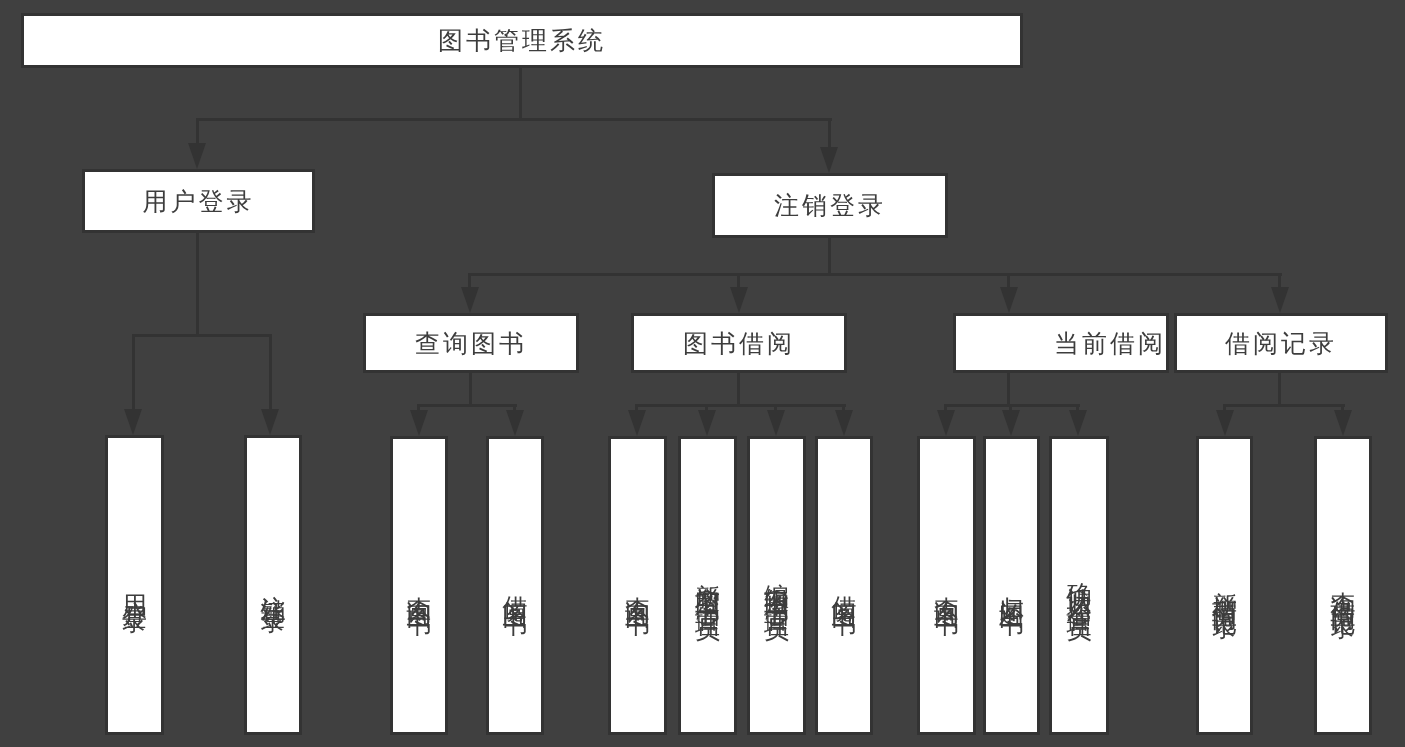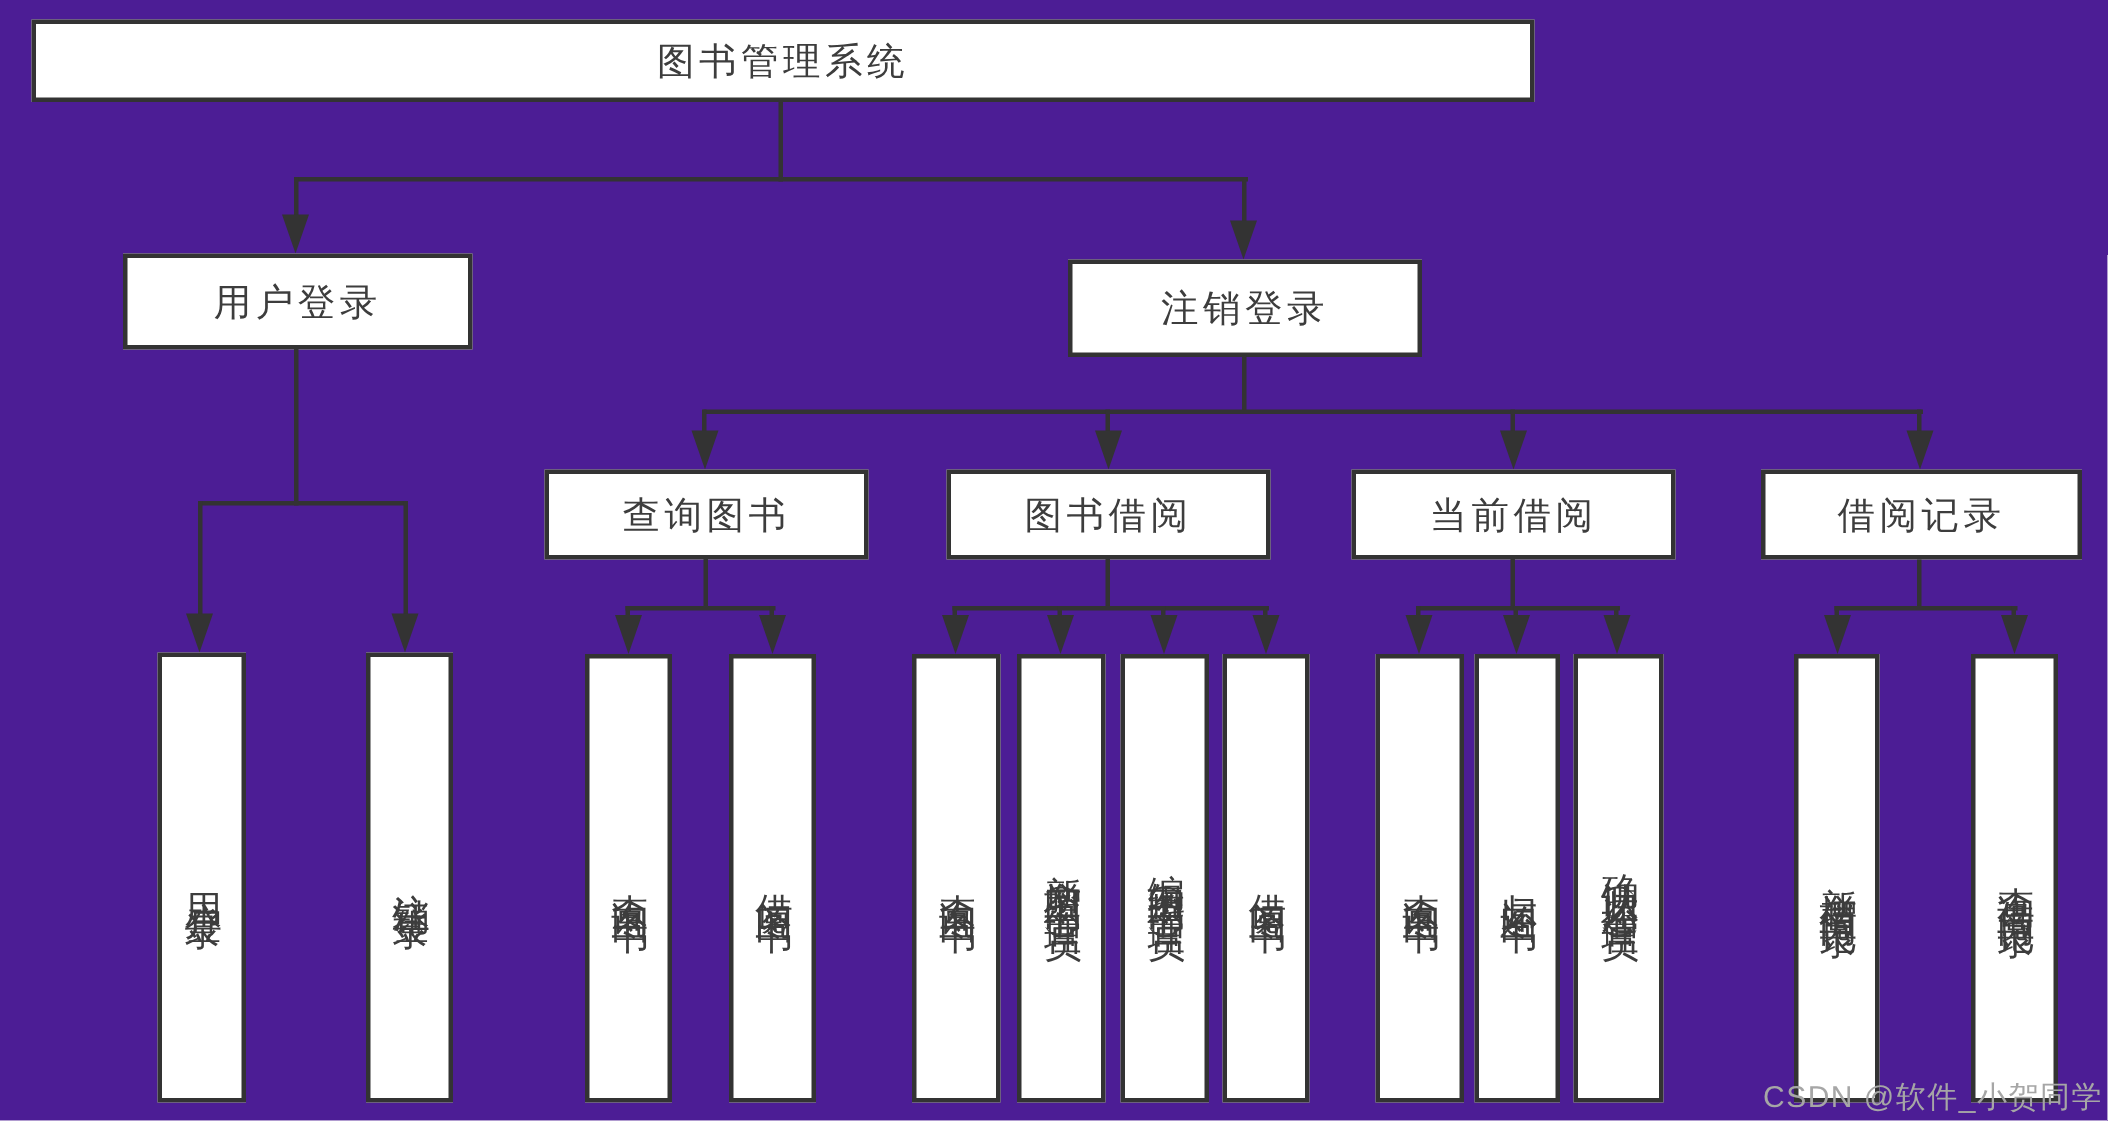--- a/index.html
+++ b/index.html
@@ -1,17 +1,17 @@
 <!DOCTYPE html>
 <html><head>
 <meta charset="utf-8">
 <style>
   html,body{margin:0;padding:0;background:#ffffff;}
   #canvas{
-    position:relative;width:1405px;height:747px;background:#4c1d95;overflow:hidden;
+    position:relative;width:1405px;height:747px;background:#404040;overflow:hidden;
     font-family:"Liberation Sans","DejaVu Sans",sans-serif;
   }
   .box{
     position:absolute;box-sizing:border-box;border:3px solid #333333;background:#ffffff;
     display:flex;align-items:center;justify-content:center;color:#3d3d3d;
   }
   .hlabel{font-size:25px;letter-spacing:3px;white-space:nowrap;}
   .vtext{
     writing-mode:vertical-rl;text-orientation:mixed;
     font-size:25px;letter-spacing:5px;line-height:1;white-space:nowrap;color:#3d3d3d;
@@ -68,21 +68,21 @@
   <div class="arrow" style="left:1000px;top:287px;"></div>
   <div class="vline" style="left:1278px;top:273px;height:16px;"></div>
   <div class="arrow" style="left:1271px;top:287px;"></div>
 
   <div class="box hlabel" style="left:363px;top:313px;width:216px;height:60px;">
     <span>查询图书</span>
   </div>
   <div class="box hlabel" style="left:631px;top:313px;width:216px;height:60px;">
     <span>图书借阅</span>
   </div>
-  <div class="box hlabel" style="left:901px;top:313px;width:216px;height:60px;">
+  <div class="box hlabel" style="left:953px;top:313px;width:216px;height:60px;justify-content:flex-end;">
     <span>当前借阅</span>
   </div>
   <div class="box hlabel" style="left:1174px;top:313px;width:214px;height:60px;">
     <span>借阅记录</span>
   </div>
 
   <div class="vline" style="left:469px;top:372px;height:34px;"></div>
   <div class="hline" style="left:417px;top:404px;width:100px;"></div>
   <div class="vline" style="left:417px;top:404px;height:9px;"></div>
   <div class="arrow" style="left:410px;top:410px;"></div>
@@ -153,15 +153,14 @@
     <span class="vtext">确认归还（管理员）</span>
   </div>
 
   <div class="box" style="left:1196px;top:436px;width:57px;height:299px;">
     <span class="vtext">新增借阅记录</span>
   </div>
   <div class="box" style="left:1314px;top:436px;width:58px;height:299px;">
     <span class="vtext">查询借阅记录</span>
   </div>
 
-  <div class="watermark">CSDN @软件_小贺同学</div>
 
 </div>
 
 </body></html>

